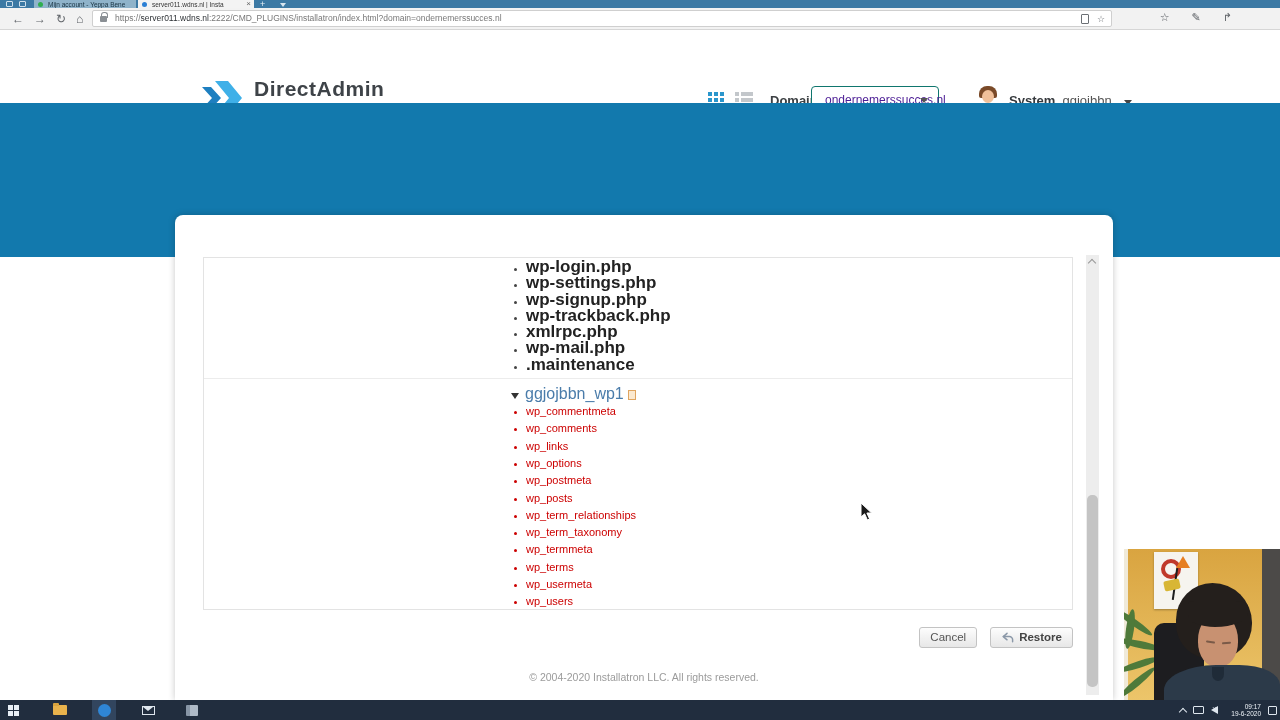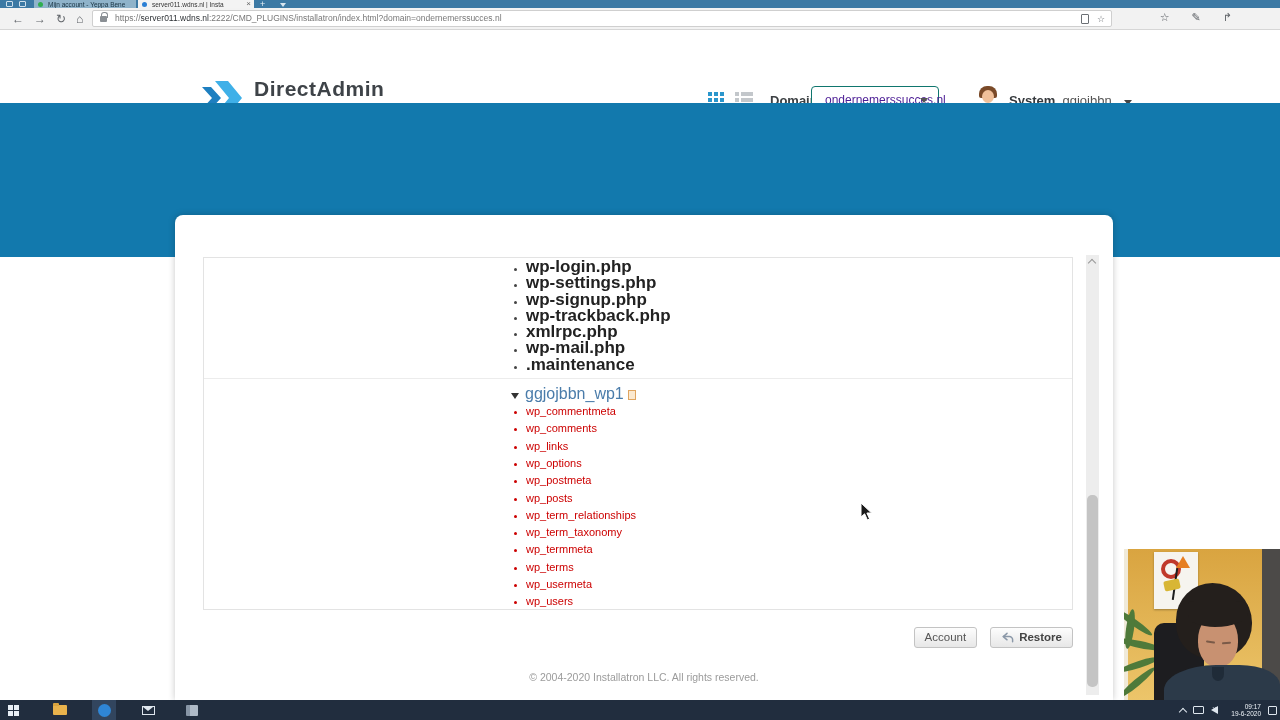--- a/index.html
+++ b/index.html
@@ -324,21 +324,21 @@
         <li><a href="#">wp_users</a></li>
       </ul>
   </div>
 
   <div class="scrollbar">
     <span class="sb-up"></span>
     <span class="sb-thumb"></span>
   </div>
 
   <div class="btn-row">
-    <button class="btn">Account</button>
+    <button class="btn">Cancel</button>
     <button class="btn restore">
       <svg width="13" height="13" viewBox="0 0 14 14">
         <path d="M6.5 2.5 2.5 6l4 3.5" fill="none" stroke="#8b98a8" stroke-width="1.6" stroke-linecap="round" stroke-linejoin="round"></path>
         <path d="M2.5 6h6.5a3.5 3.2 0 0 1 3.5 3.2v2.3" fill="none" stroke="#8b98a8" stroke-width="1.6" stroke-linecap="round"></path>
       </svg>
       <span>Restore</span>
     </button>
   </div>
 
   <div class="footer">© 2004-2020 Installatron LLC. All rights reserved.</div>

